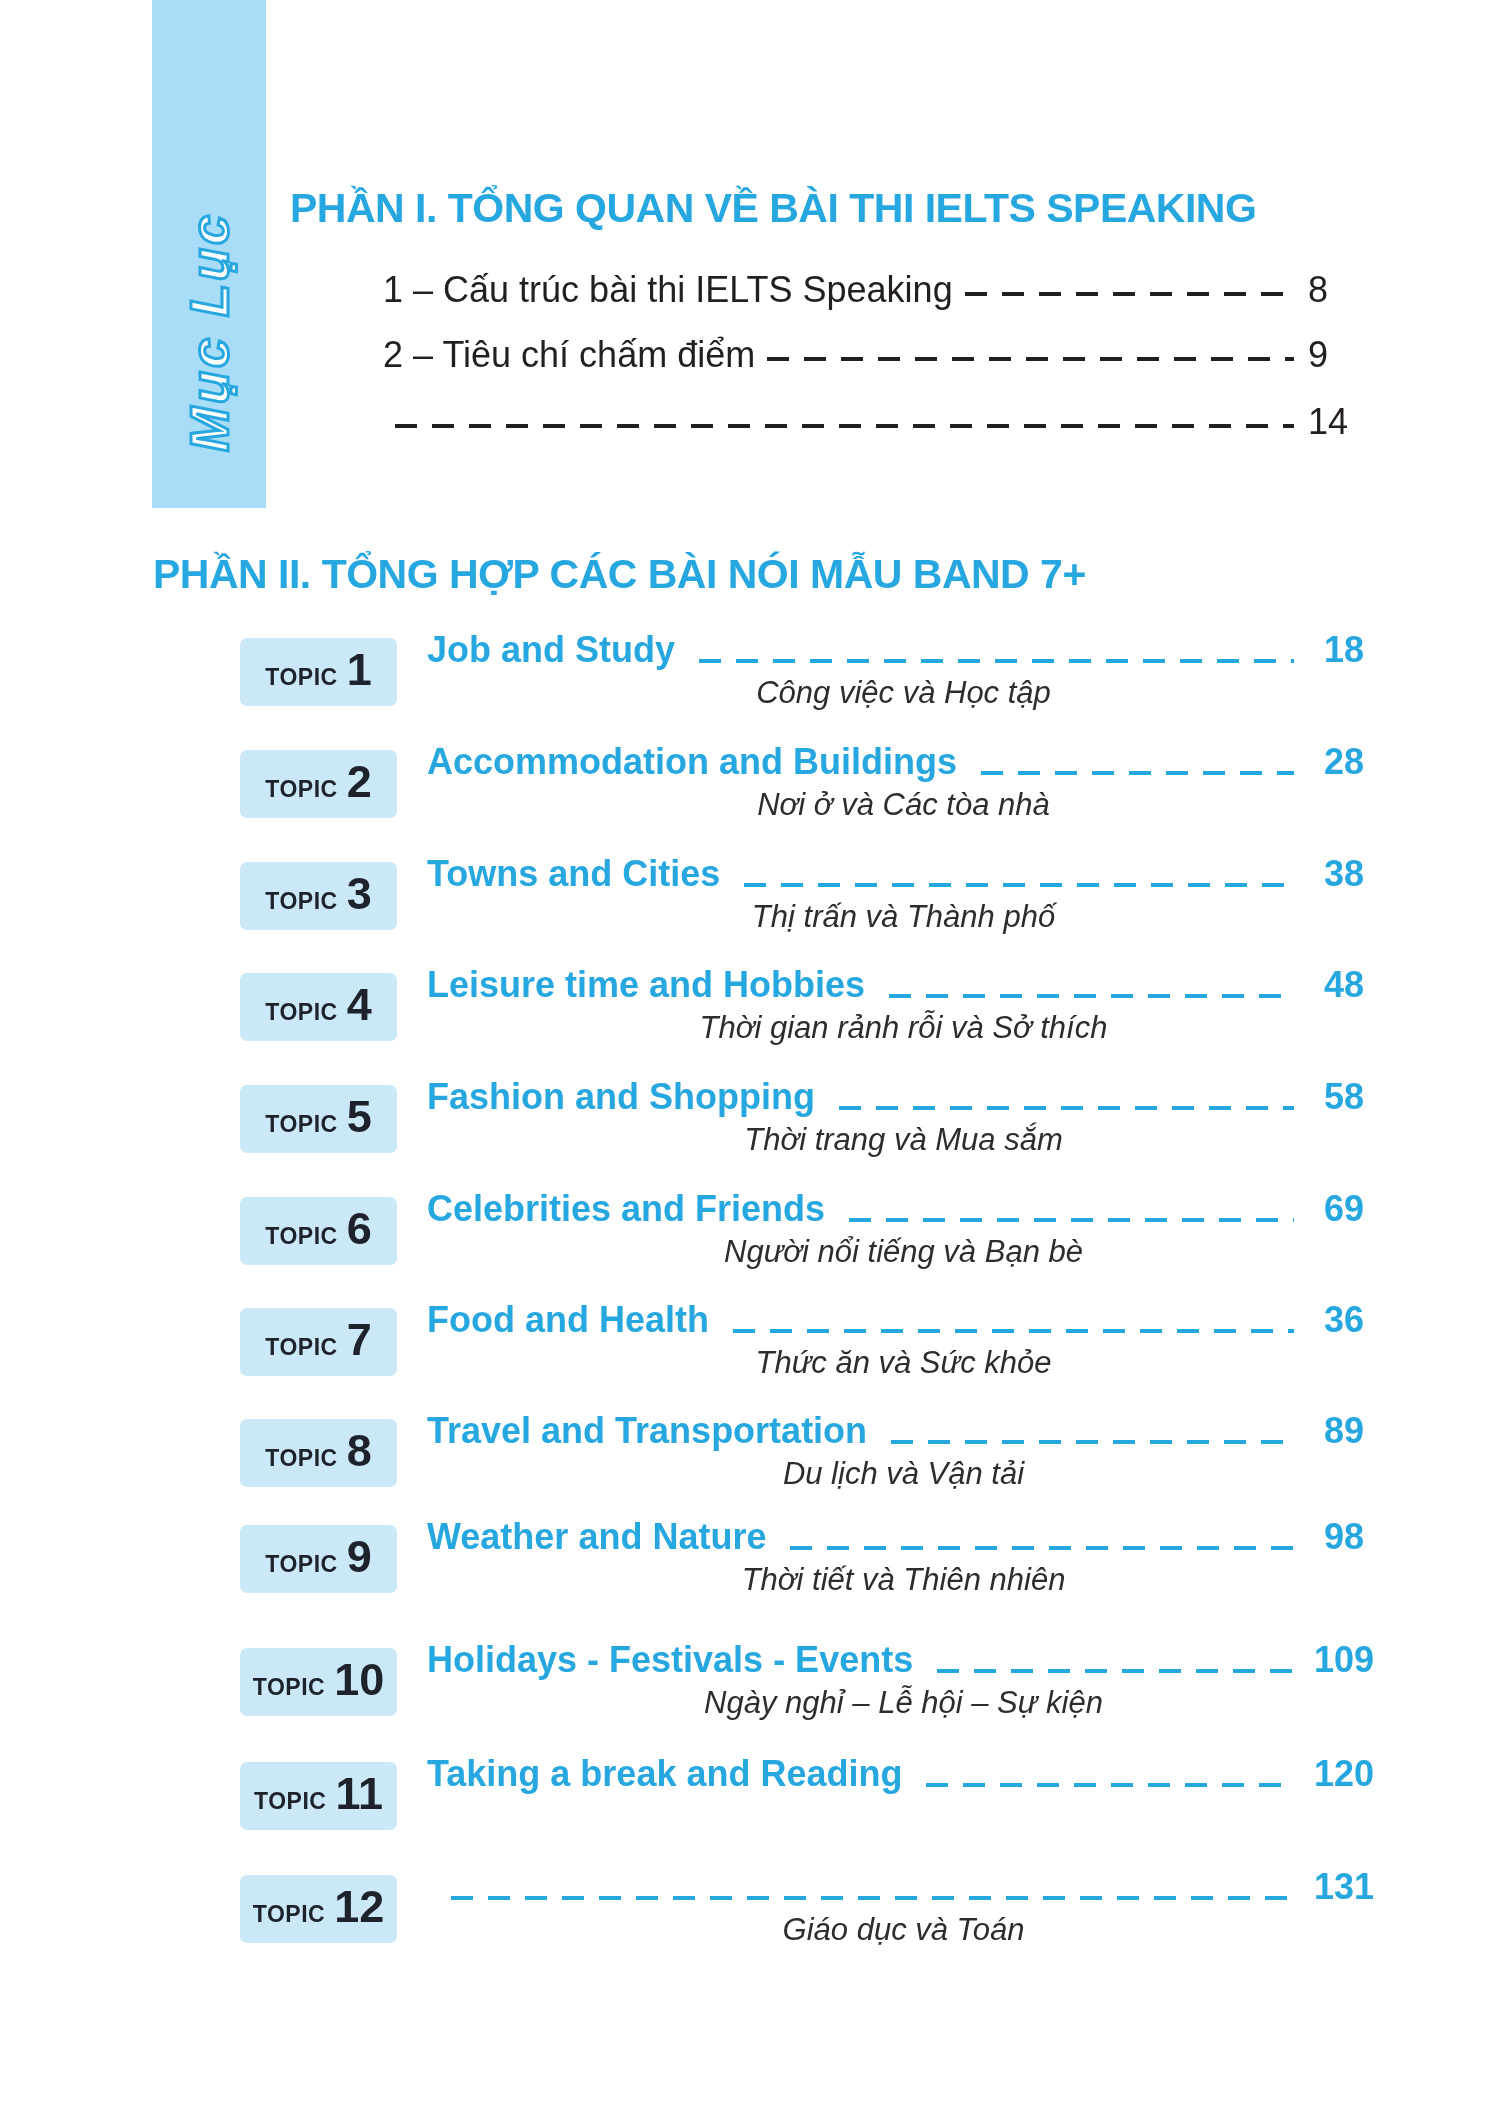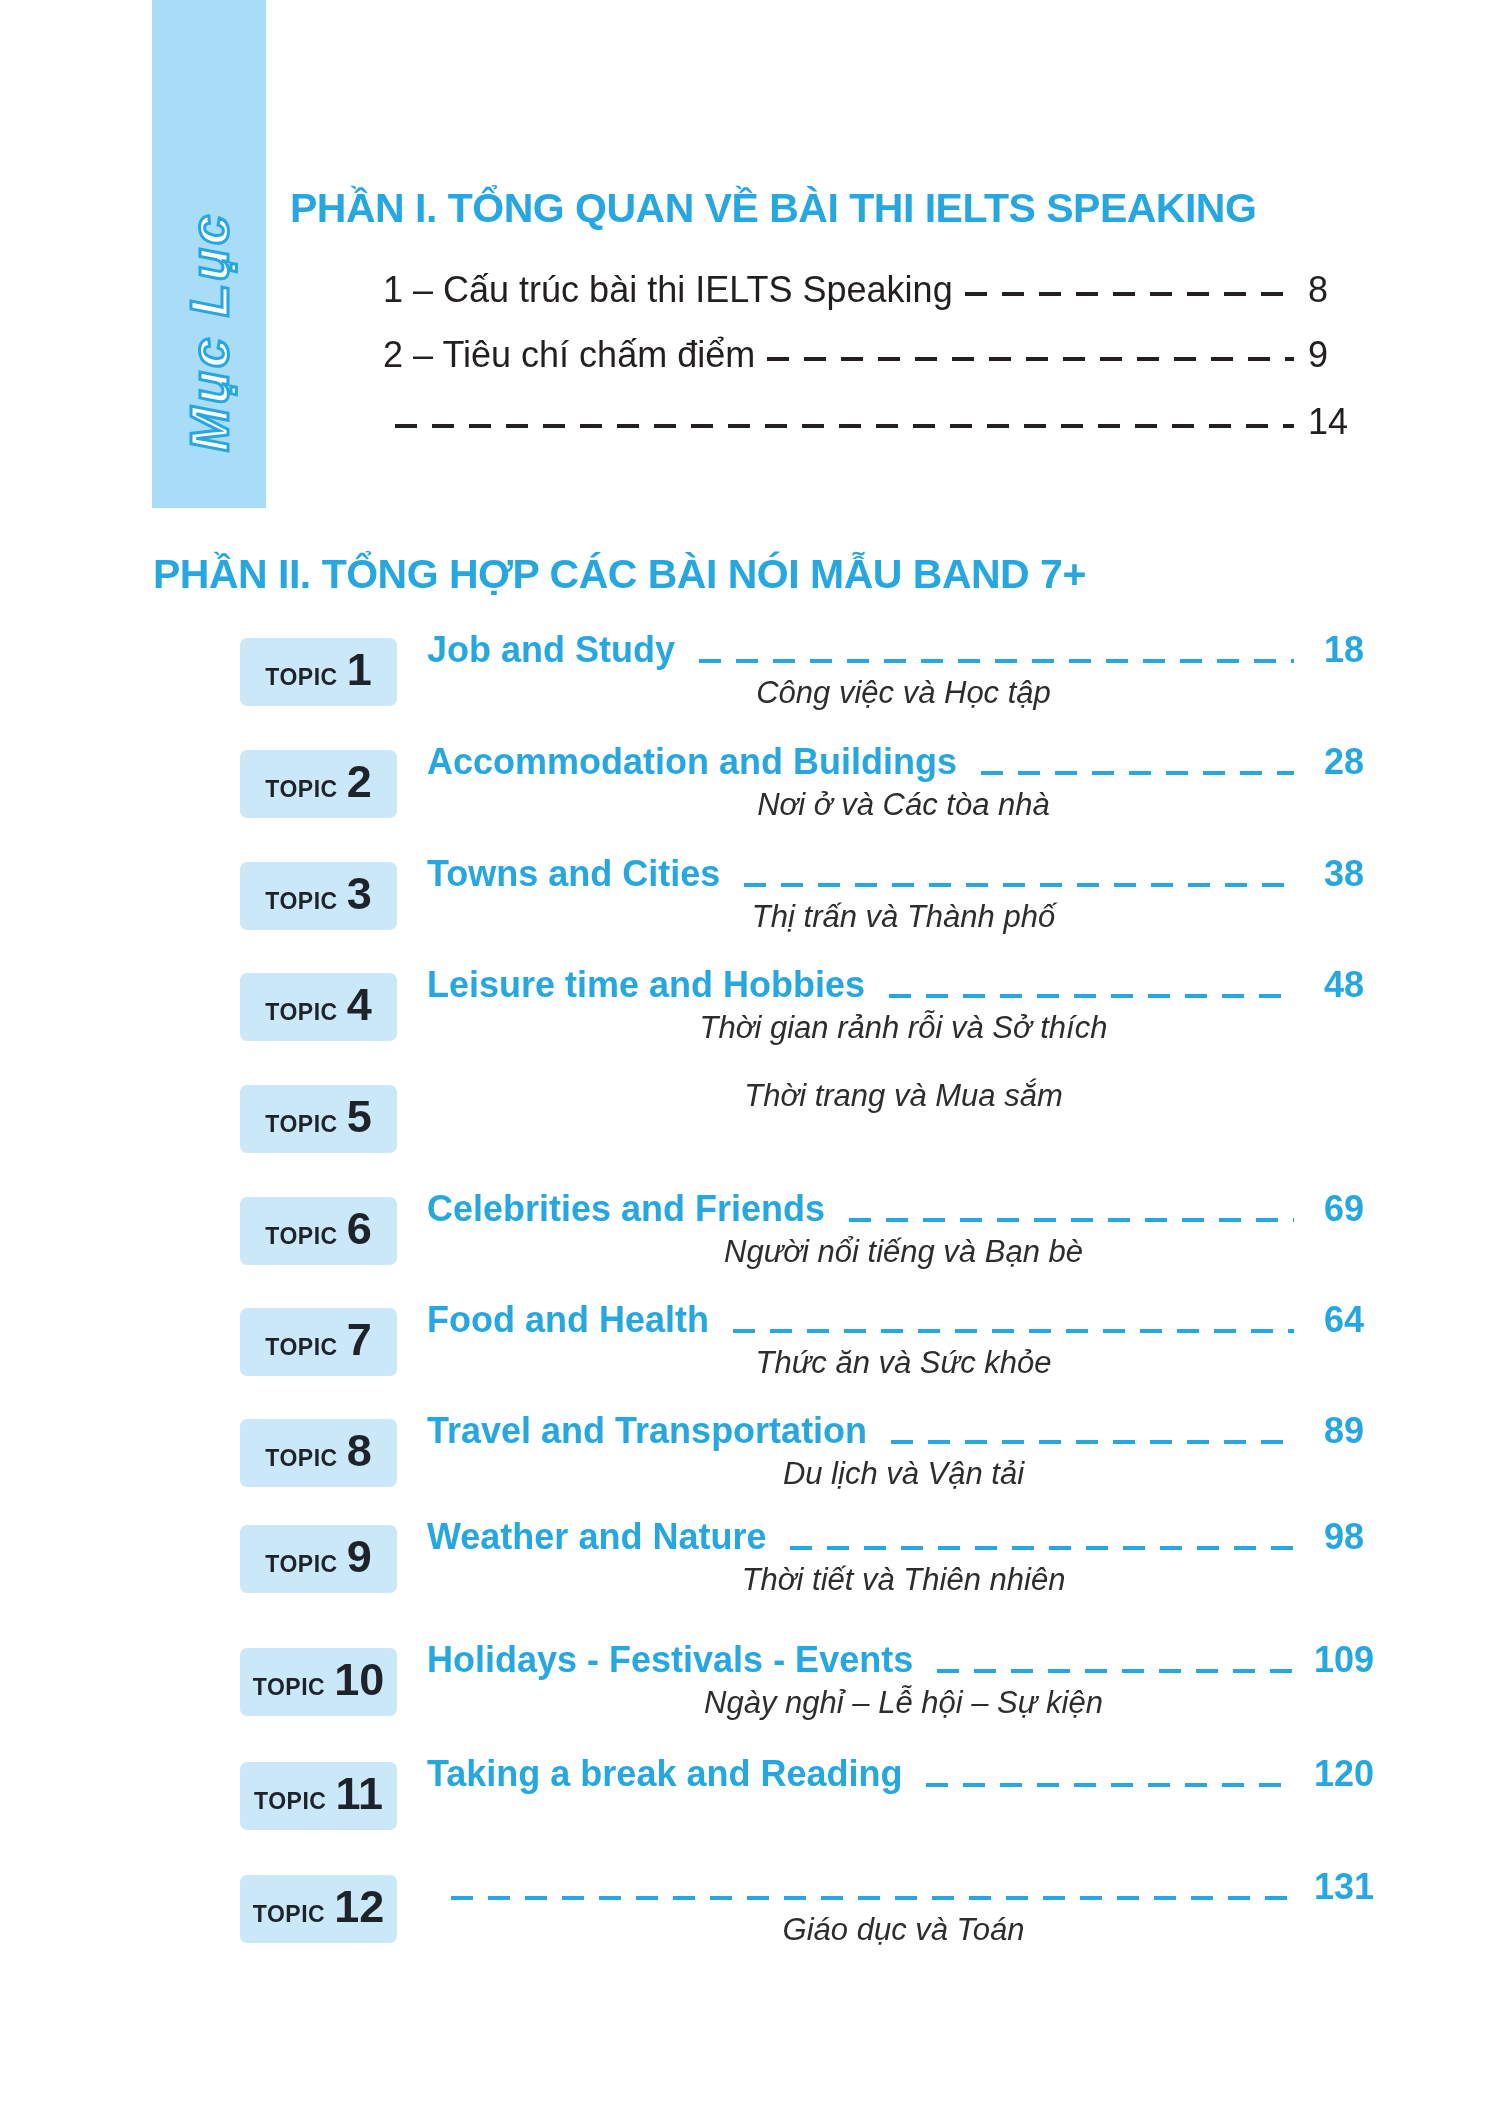--- a/index.html
+++ b/index.html
@@ -197,20 +197,25 @@
           <div class="topic-subtitle">Thời gian rảnh rỗi và Sở thích</div>
         </div>
       </div>
 
       <div class="topic-row">
         <div class="topic-badge">
           <span class="badge-word">TOPIC</span>
           <span class="badge-number">5</span>
         </div>
         <div class="topic-text">
+          <div class="toc-line">
+            <span class="entry-label">Fashion and Shopping</span>
+            <span class="leader"></span>
+            <span class="page-num">58</span>
+          </div>
           <div class="topic-subtitle">Thời trang và Mua sắm</div>
         </div>
       </div>
 
       <div class="topic-row">
         <div class="topic-badge">
           <span class="badge-word">TOPIC</span>
           <span class="badge-number">6</span>
         </div>
         <div class="topic-text">
@@ -225,21 +230,21 @@
 
       <div class="topic-row">
         <div class="topic-badge">
           <span class="badge-word">TOPIC</span>
           <span class="badge-number">7</span>
         </div>
         <div class="topic-text">
           <div class="toc-line">
             <span class="entry-label">Food and Health</span>
             <span class="leader"></span>
-            <span class="page-num">64</span>
+            <span class="page-num">36</span>
           </div>
           <div class="topic-subtitle">Thức ăn và Sức khỏe</div>
         </div>
       </div>
 
       <div class="topic-row">
         <div class="topic-badge">
           <span class="badge-word">TOPIC</span>
           <span class="badge-number">8</span>
         </div>

